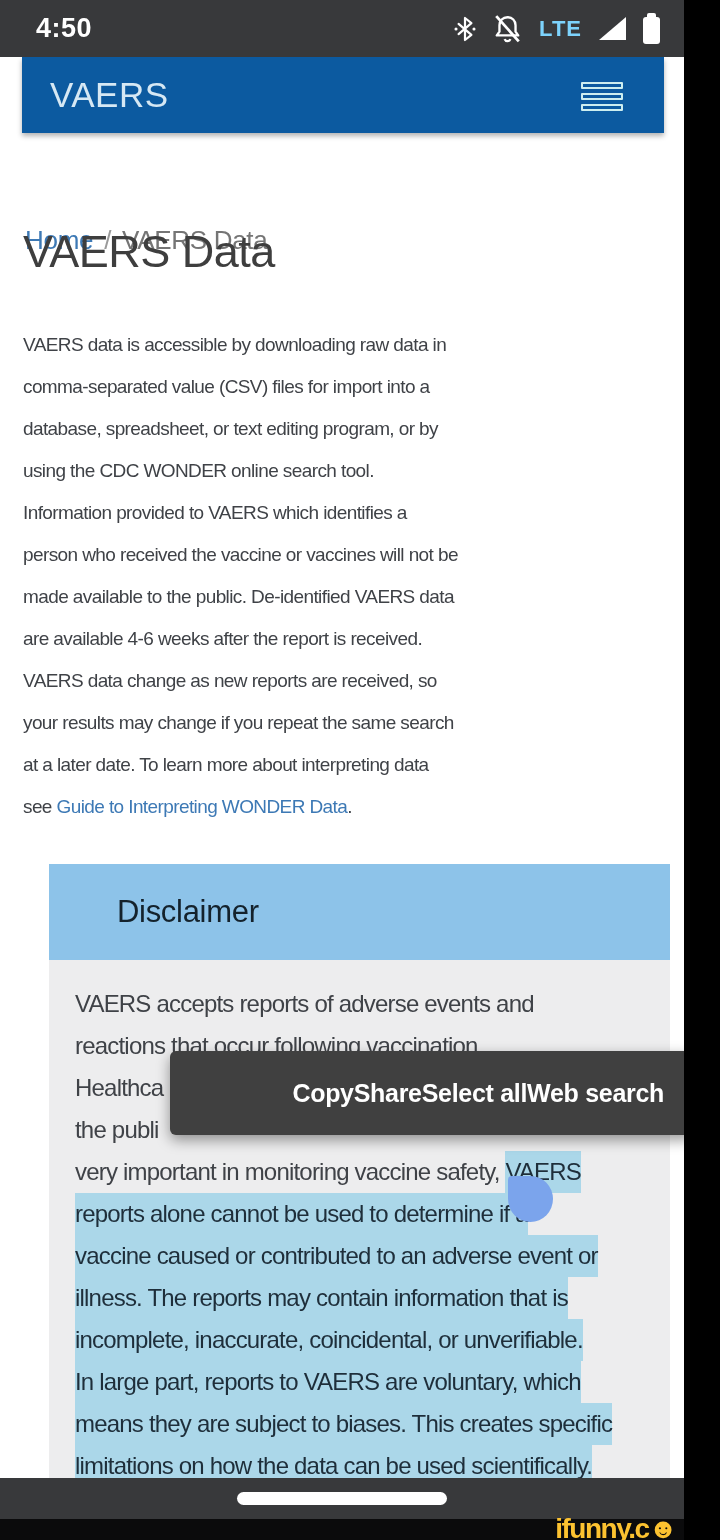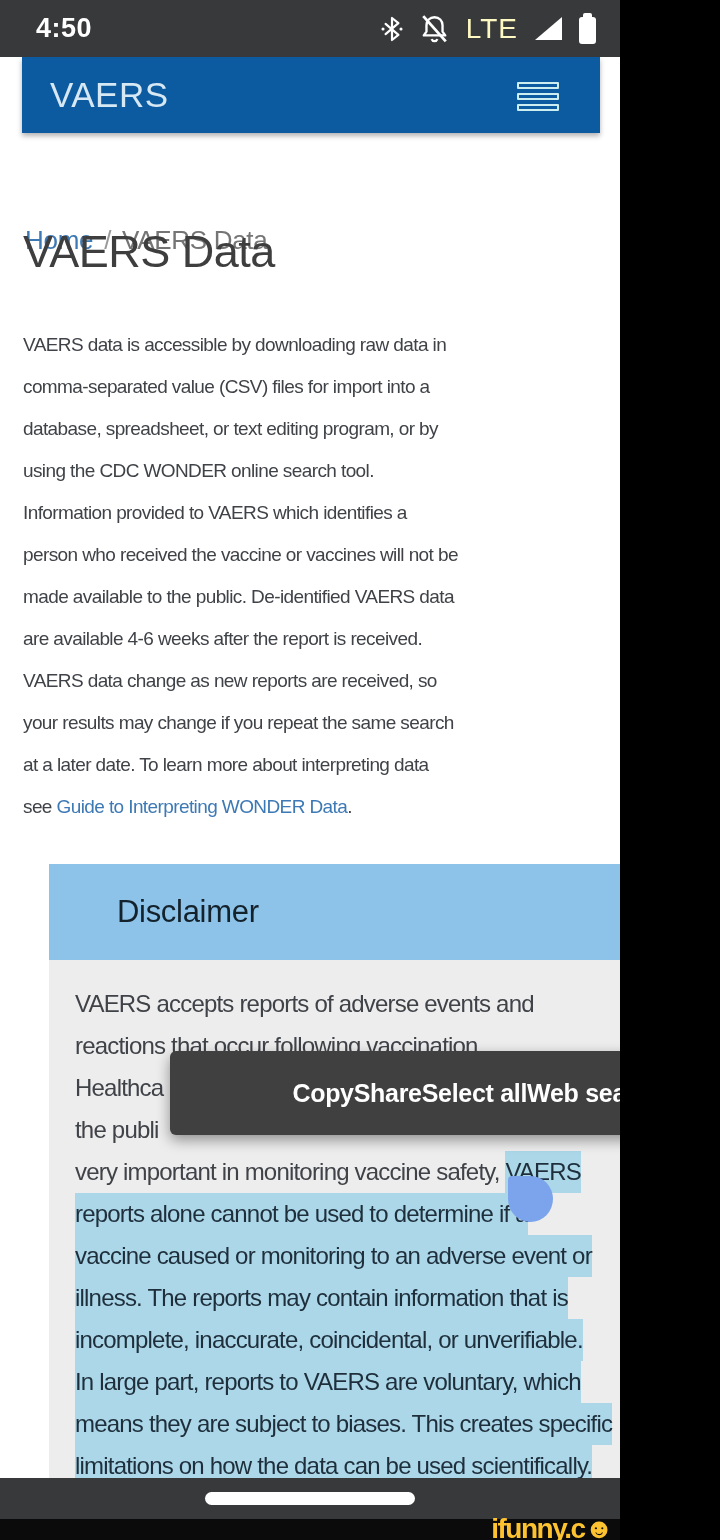--- a/index.html
+++ b/index.html
@@ -1,28 +1,28 @@
 <!DOCTYPE html>
 <html style="--statusbar: #38393b; --header: #0c5aa0; --header_text: #d6e8f4; --hamburger: #cdeef0; --link: #3d79b5; --title: #3e3e3e; --text: #3f4247; --disc_header_bg: #8dc3e9; --disc_header_text: #14222c; --disc_body_bg: #ededee; --highlight: #abd7e9; --highlight_text: #1e2e3a; --menu_bg: #404040; --menu_text: #ffffff; --handle: #7ba4ec; --navbar: #38393b; --pill: #ffffff; --strip: #0b0b0c; --watermark: #fcc230;"><head>
 <meta charset="utf-8">
 <style>
   html,body{margin:0;padding:0;background:#000;}
   .phone{
-    position:relative;width:620px;height:1540px;background:#ffffff;overflow:hidden;
+    position:relative;width:684px;height:1540px;background:#ffffff;overflow:hidden;
     font-family:"Liberation Sans",sans-serif;
   }
   
   .status-bar{
     position:absolute;top:0;left:0;right:0;height:57px;background:var(--statusbar);
     display:flex;align-items:center;justify-content:space-between;
     padding:0 24px 0 36px;box-sizing:border-box;z-index:8;
   }
   .time{color:#fff;font-size:27px;font-weight:bold;letter-spacing:.5px;}
   .status-icons{display:flex;align-items:center;gap:17px;}
-  .lte{color:#fef9c3;font-size:28px;font-weight:400;letter-spacing:1px;}
+  .lte{color:#7dd3fc;font-size:22px;font-weight:700;letter-spacing:1px;}
   .signal{width:0;height:0;border-left:27px solid transparent;border-bottom:23px solid #fff;}
   .battery{width:17px;height:27px;background:#fff;border-radius:3px;position:relative;margin-top:4px;}
   .battery:before{content:"";position:absolute;top:-4px;left:4px;width:9px;height:4px;background:#fff;border-radius:2px 2px 0 0;}
   
   .app-header{
     position:absolute;top:57px;left:22px;right:20px;height:76px;background:var(--header);
     box-shadow:0 3px 5px rgba(0,0,0,.3);
     display:flex;align-items:center;justify-content:space-between;
     padding:0 41px 0 28px;box-sizing:border-box;
   }
@@ -122,21 +122,21 @@
     <div class="disc-header">
       <span>Disclaimer</span>
     </div>
     <div class="disc-body">
         <div class="tline"><span class="seg-plain">VAERS accepts reports of adverse events and</span></div>
         <div class="tline"><span class="seg-plain">reactions that occur following vaccination.</span></div>
         <div class="tline"><span class="seg-plain">Healthca</span></div>
         <div class="tline"><span class="seg-plain">the publi</span></div>
         <div class="tline"><span class="seg-plain">very important in monitoring vaccine safety, </span><span class="seg-hl">VAERS</span></div>
         <div class="tline"><span class="seg-hl">reports alone cannot be used to determine if a</span></div>
-        <div class="tline"><span class="seg-hl">vaccine caused or monitoring to an adverse event or</span></div>
+        <div class="tline"><span class="seg-hl">vaccine caused or contributed to an adverse event or</span></div>
         <div class="tline"><span class="seg-hl">illness. The reports may contain information that is</span></div>
         <div class="tline"><span class="seg-hl">incomplete, inaccurate, coincidental, or unverifiable.</span></div>
         <div class="tline"><span class="seg-hl">In large part, reports to VAERS are voluntary, which</span></div>
         <div class="tline"><span class="seg-hl">means they are subject to biases. This creates specific</span></div>
         <div class="tline"><span class="seg-hl">limitations on how the data can be used scientifically.</span></div>
       </div>
   </section>
 
   <div class="context-menu">
       <button class="menu-item">Copy</button>

